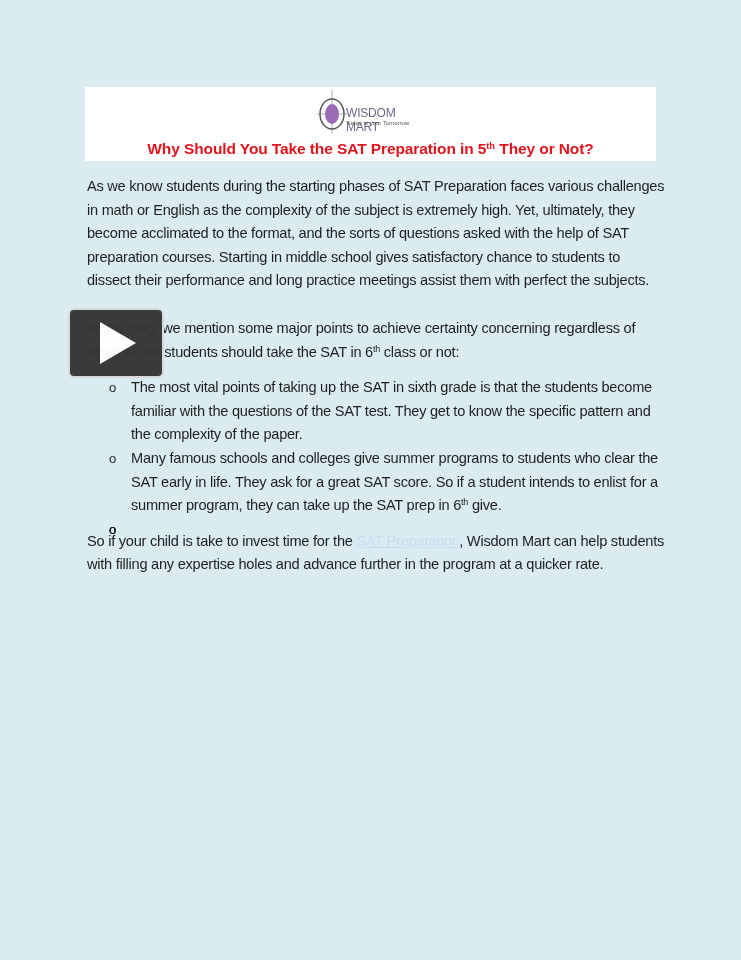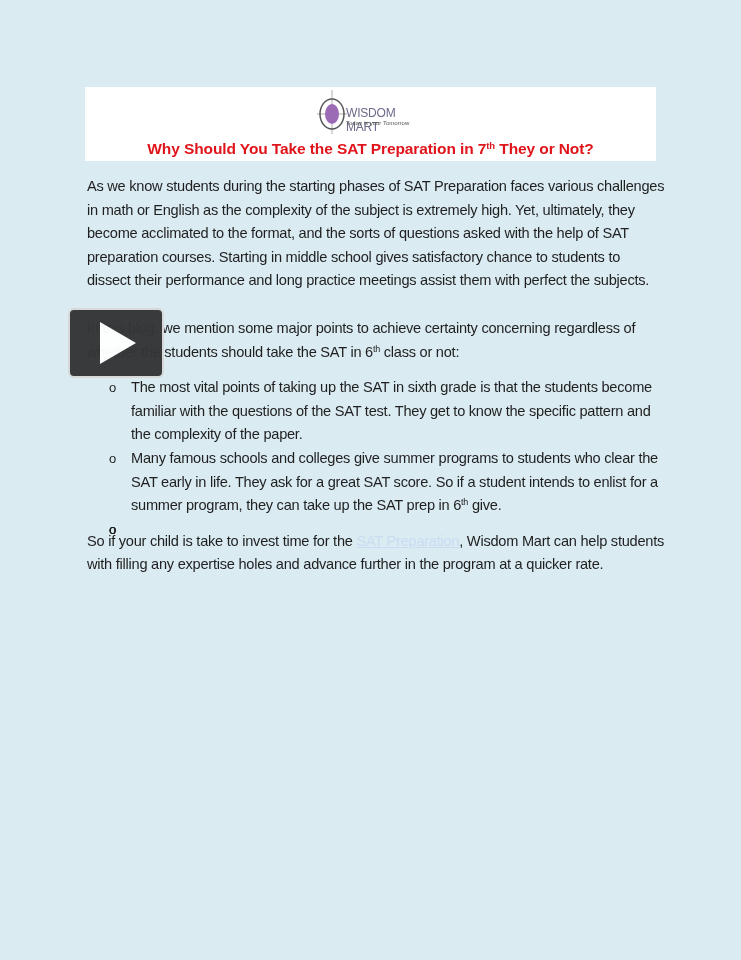--- a/index.html
+++ b/index.html
@@ -45,21 +45,21 @@
   <div class="logo">
     <svg width="30" height="44" viewBox="0 0 30 44">
       <line x1="15" y1="0" x2="15" y2="44" stroke="#999" stroke-width="0.8"></line>
       <line x1="0" y1="24" x2="30" y2="24" stroke="#999" stroke-width="0.8"></line>
       <ellipse cx="15" cy="24" rx="12" ry="15" fill="none" stroke="#555" stroke-width="1.5"></ellipse>
       <ellipse cx="15" cy="24" rx="7" ry="10" fill="#9b6bb5"></ellipse>
     </svg>
     <span class="logo-name">WISDOM MART</span>
     <span class="logo-tag">Today is your Tomorrow</span>
   </div>
-  <div class="title"><span>Why Should You Take the SAT Preparation in 7</span><sup>th</sup> <span>They or Not?</span></div>
+  <div class="title"><span>Why Should You Take the SAT Preparation in 5</span><sup>th</sup> <span>They or Not?</span></div>
 </div>
 
 <div class="content">
   <p class="p1">As we know students during the starting phases of SAT Preparation faces various challenges in math or English as the complexity of the subject is extremely high. Yet, ultimately, they become acclimated to the format, and the sorts of questions asked with the help of SAT preparation courses. Starting in middle school gives satisfactory chance to students to dissect their performance and long practice meetings assist them with perfect the subjects.</p>
   <p class="p2"><span>In this blog, we mention some major points to achieve certainty concerning regardless of whether the students should take the SAT in 6</span><sup>th</sup><span> class or not:</span></p>
   <ul>
     <li><span class="bullet">o</span><span>The most vital points of taking up the SAT in sixth grade is that the students become familiar with the questions of the SAT test. They get to know the specific pattern and the complexity of the paper.</span></li>
     <li><span class="bullet">o</span><span>Many famous schools and colleges give summer programs to students who clear the SAT early in life. They ask for a great SAT score. So if a student intends to enlist for a summer program, they can take up the SAT prep in 6</span><sup>th</sup><span> give.</span></li>
     <li><span class="bullet">o</span></li>
     <li><span class="bullet">o</span></li>

